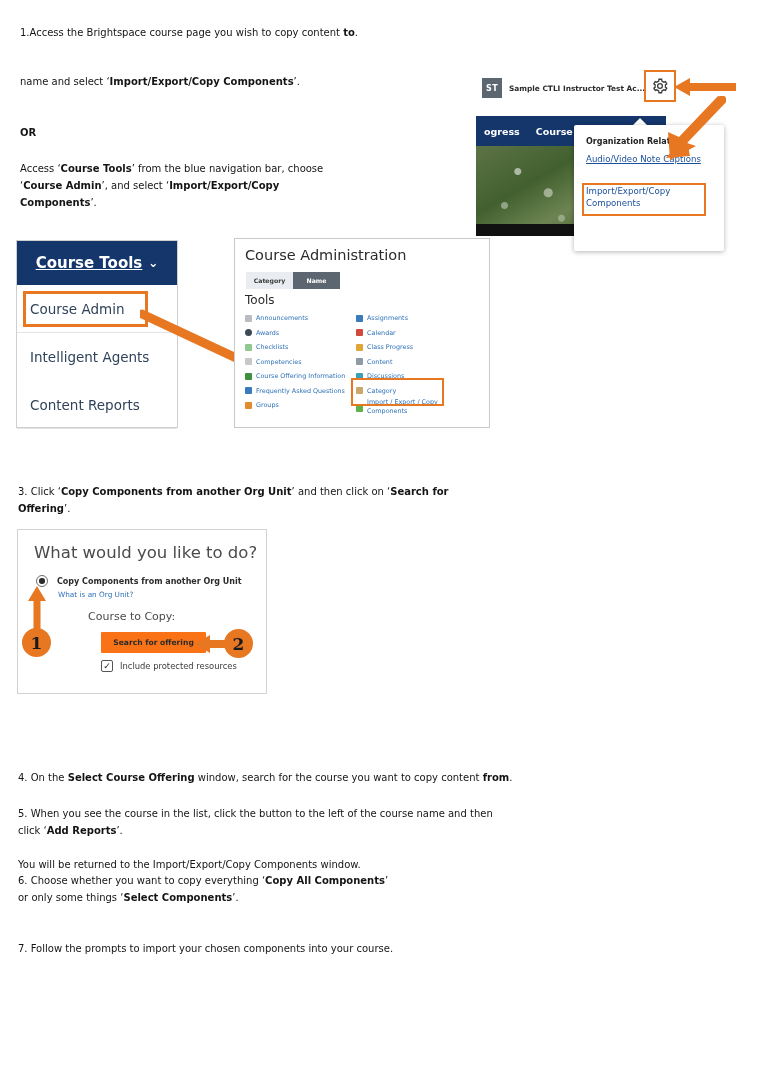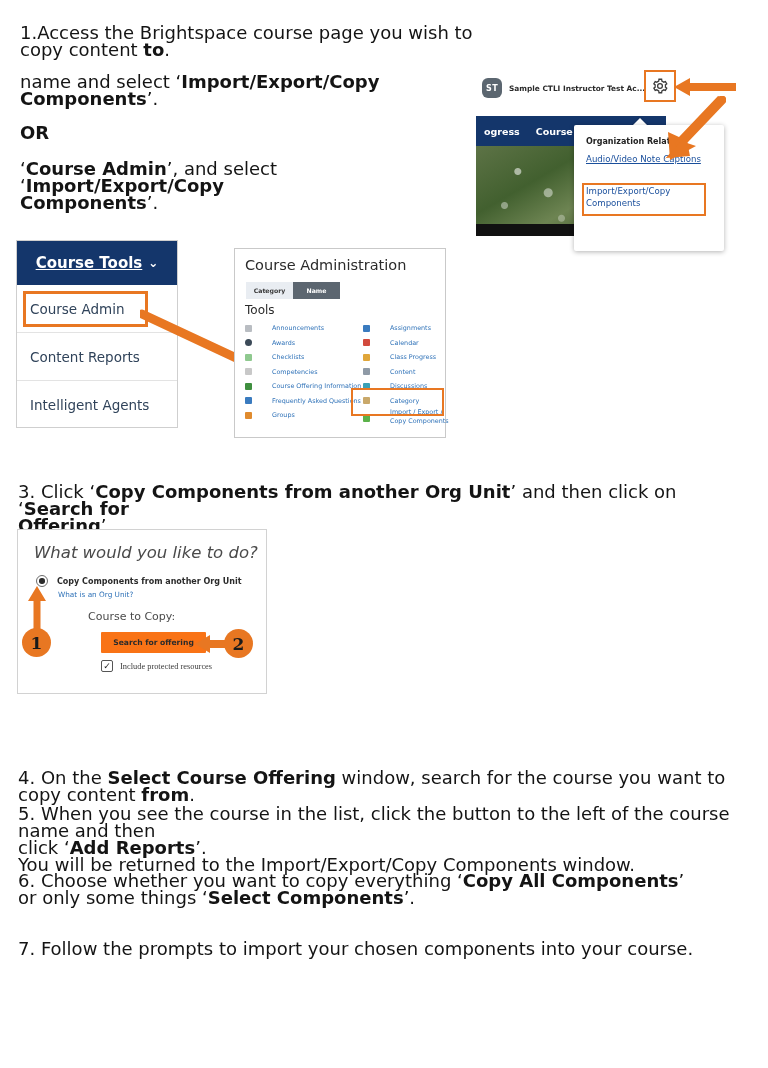--- a/index.html
+++ b/index.html
@@ -8,28 +8,28 @@
     width: 768px; height: 1068px;
     background: #ffffff;
     font-family: "DejaVu Sans", "Liberation Sans", sans-serif;
     color: #1a1a1a;
     position: relative;
     overflow: hidden;
   }
   .page { position: relative; width: 768px; height: 1068px; }
 
   
-  .para { position:absolute; font-size: 18px; line-height: 17px; color:#141414; }
+  .para { position:absolute; font-size: 10px; line-height: 17px; color:#141414; }
   .para b { font-weight: 700; }
 
   
   .shot-gear { position:absolute; left:476px; top:68px; width:262px; height:180px; }
   .gear-row { position:absolute; left:6px; top:6px; width:190px; height:28px; display:flex; align-items:center; }
   .avatar-sq {
-    width:20px;height:20px;border-radius:6px;background:#5b6670;color:#fff;
+    width:20px;height:20px;border-radius:0;background:#5b6670;color:#fff;
     font-size:8px;font-weight:700;display:flex;align-items:center;justify-content:center;
     letter-spacing:.3px;
   }
   .user-name { font-size:7.4px; color:#2b2b2b; margin-left:7px; white-space:nowrap; font-weight:600;}
   .gear-box {
     position:absolute; left:168px; top:2px; width:32px; height:32px;
     border:2.5px solid #E87722; background:#fff;
     display:flex; align-items:center; justify-content:center;
   }
   .gear-glyph { width:18px; height:18px; display:block; }
@@ -83,54 +83,54 @@
   .ct-header-label { color:#fff; font-size:15px; font-weight:700; text-decoration:underline; }
   .ct-chev { color:#fff; font-size:12px; font-weight:700; }
   .ct-tip { position:absolute; left:62px; top:44px; width:0;height:0;
             border-left:9px solid transparent;border-right:9px solid transparent;border-bottom:8px solid #fff;}
   .ct-item { height:48px; display:flex; align-items:center; padding-left:13px;
              font-size:13.5px; color:#30435a; border-bottom:1px solid #e3e3e3; }
   .ct-item.last { border-bottom:none; }
   .ct-hl { position:absolute; left:6px; top:50px; width:125px; height:36px; border:3px solid #E87722; }
 
   
-  .shot-admin { position:absolute; left:234px; top:248px; width:212px; height:190px;
+  .shot-admin { position:absolute; left:234px; top:238px; width:256px; height:190px;
                 background:#fff; border:1px solid #c9c9c9; }
   .ca-title { position:absolute; left:10px; top:8px; font-size:14.5px; color:#2b2b2b; }
   .ca-toggle { position:absolute; left:11px; top:33px; display:flex; }
   .ca-tab { font-size:6.2px; padding:5px 0; width:47px; text-align:center; color:#3a3a3a;
             background:#e9edf2; font-weight:600; }
   .ca-tab.sel { background:#5c6670; color:#fff; }
   .ca-sub { position:absolute; left:10px; top:54px; font-size:12px; color:#2b2b2b; }
   .ca-cols { position:absolute; left:10px; top:72px; width:196px; display:flex; gap:8px; }
   .ca-col { width:110px; }
   .ca-col.right { width:86px; }
-  .ca-li { display:flex; align-items:center; gap:20px; height:14.5px; }
+  .ca-li { display:flex; align-items:center; gap:4px; height:14.5px; }
   .ca-li .ic { width:7px; height:7px; flex:0 0 7px; border-radius:1px; }
   .ca-li .tx { font-size:6.4px; color:#2f72b8; white-space:nowrap; }
   .ca-hl { position:absolute; left:116px; top:139px; width:93px; height:28px; border:2px solid #E87722; }
 
   
   .shot-what { position:absolute; left:17px; top:529px; width:250px; height:165px;
                background:#fff; border:1px solid #d2d2d2; }
-  .wh-title { position:absolute; left:16px; top:13px; font-size:16.5px; color:#4a4a4a;font-style:italic; }
+  .wh-title { position:absolute; left:16px; top:13px; font-size:16.5px; color:#4a4a4a; }
   .wh-radio-row { position:absolute; left:18px; top:45px; display:flex; align-items:center; gap:9px; }
   .radio-outer { width:12px;height:12px;border:1.4px solid #6b6b6b;border-radius:50%;
                  display:flex;align-items:center;justify-content:center;background:#fff;}
   .radio-dot { width:5.5px;height:5.5px;background:#2b2b2b;border-radius:50%; }
   .wh-radio-lbl { font-size:8px; font-weight:700; color:#2b2b2b; white-space:nowrap; }
   .wh-sublink { position:absolute; left:40px; top:60px; font-size:7.3px; color:#2f72b8; }
   .wh-c2c { position:absolute; left:70px; top:80px; font-size:11px; color:#4a4a4a; }
   .wh-btn { position:absolute; left:83px; top:102px; width:105px; height:21px;
             background:#f97316; display:flex; align-items:center; justify-content:center;
             font-size:7.6px; font-weight:700; color:#2b2b2b; border-radius:1px; }
   .wh-chk-row { position:absolute; left:83px; top:130px; display:flex; align-items:center; gap:7px; }
   .chk-box { width:12px;height:12px;border:1.3px solid #555;border-radius:2px;background:#fff;
              display:flex;align-items:center;justify-content:center;font-size:9px;color:#222;line-height:1;}
-  .wh-chk-lbl { font-size:8.4px; color:#3a3a3a; white-space:nowrap;font-family:Liberation Serif, serif; }
+  .wh-chk-lbl { font-size:8.4px; color:#3a3a3a; white-space:nowrap; }
 
   .num-badge { position:absolute; width:29px;height:29px;border-radius:50%;background:#E87722;
                color:#1a1a1a; font-size:17px; font-weight:700; display:flex;
                align-items:center; justify-content:center; font-family:"DejaVu Serif", serif;}
 </style>
 </head>
 <body>
 
 <div class="page">
 
@@ -142,20 +142,23 @@
     <div>
       <span>name and select ‘</span><b>Import/Export/Copy Components</b><span>’.</span>
     </div>
   </div>
 
   <div class="para" style="left:20px; top:124px;">
     <b>OR</b>
   </div>
 
   <div class="para" style="left:20px; top:160px; width:450px;">
+    <div>
+      <span>Access ‘</span><b>Course Tools</b><span>’ from the blue navigation bar, choose</span>
+    </div>
     <div>
       <span>‘</span><b>Course Admin</b><span>’, and select ‘</span><b>Import/Export/Copy</b>
     </div>
     <div>
       <b>Components</b><span>’.</span>
     </div>
   </div>
 
   <div class="shot-gear">
 
@@ -200,22 +203,22 @@
     </svg>
   </div>
 
   <div class="shot-tools">
     <div class="ct-header">
       <span class="ct-header-label">Course Tools</span>
       <span class="ct-chev">⌄</span>
     </div>
     <div class="ct-tip"></div>
     <div class="ct-item">Course Admin</div>
+    <div class="ct-item last">Intelligent Agents</div>
     <div class="ct-item">Content Reports</div>
-    <div class="ct-item last">Intelligent Agents</div>
     <div class="ct-hl"></div>
   </div>
 
   <svg class="arrow" style="left:140px; top:308px;" width="215" height="110" viewBox="0 0 215 110">
     <path d="M2,6 L186,92" stroke="#E87722" stroke-width="9" stroke-linecap="round"></path>
     <polygon points="210,104 168,78 176,100 154,104" fill="#E87722"></polygon>
   </svg>
 
   <div class="shot-admin">
     <div class="ca-title">Course Administration</div>

